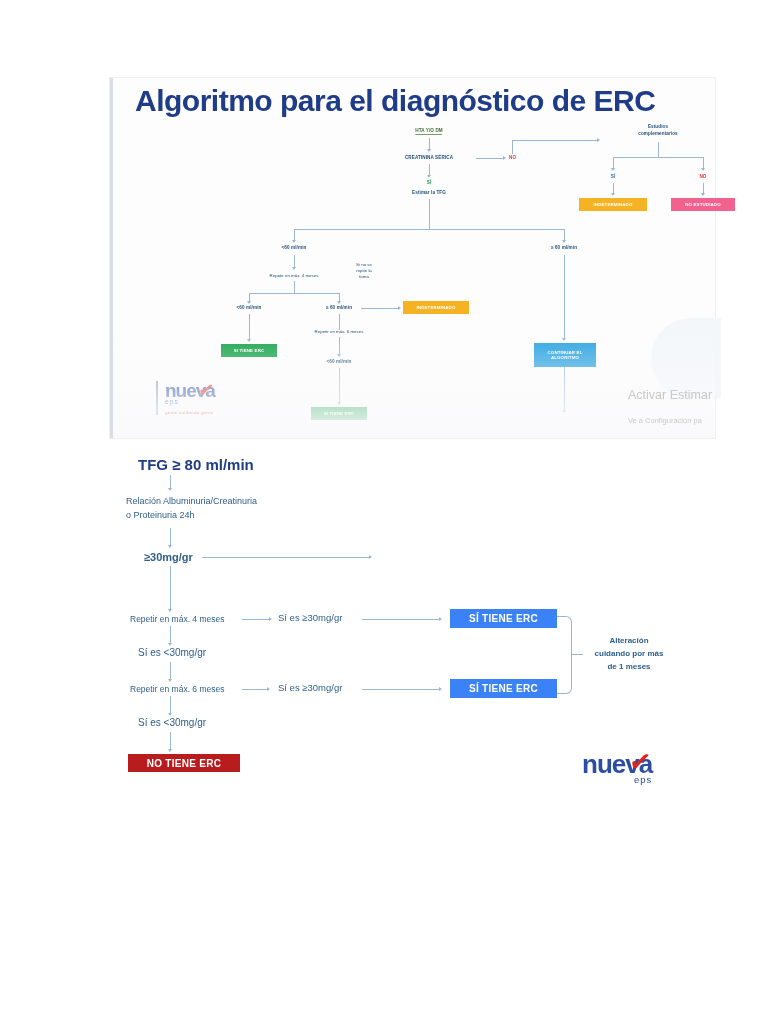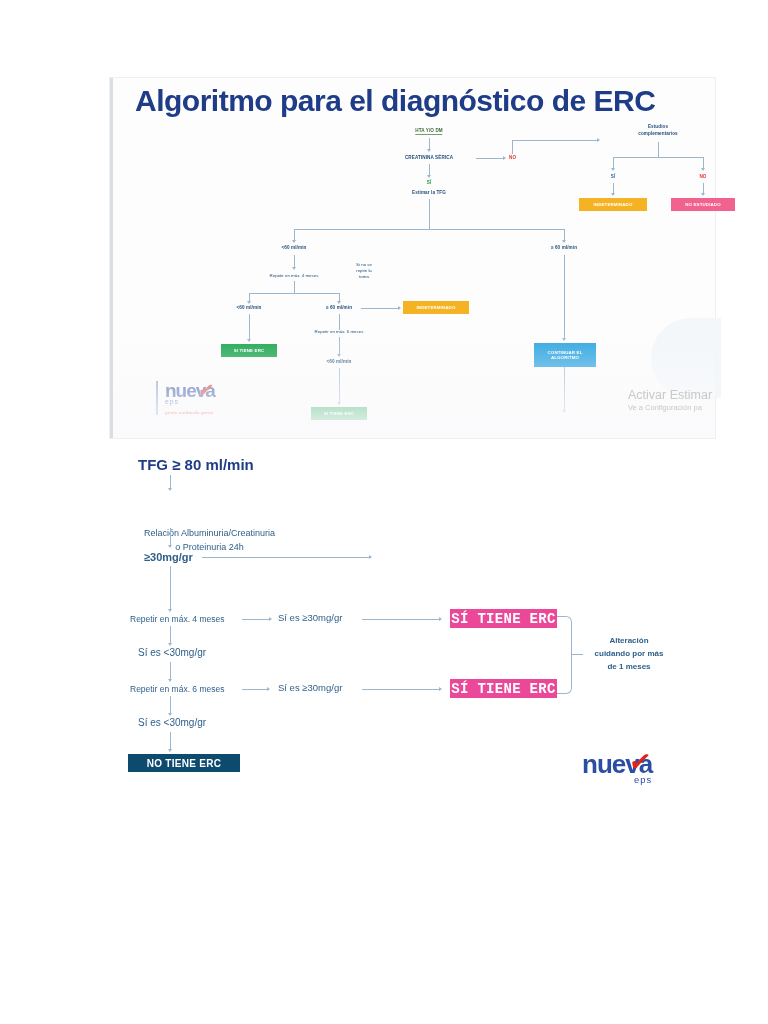--- a/index.html
+++ b/index.html
@@ -26,38 +26,38 @@
   .chip{position:absolute;display:flex;align-items:center;justify-content:center;text-align:center;
         color:#fff;font-weight:bold;line-height:1.15;}
   .chip.sm{font-size:4.4px;letter-spacing:.15px;}
 
   .deco-swoosh{position:absolute;right:-6px;top:240px;width:70px;height:80px;
         border-radius:40px 0 0 40px;background:#f2f6fa;opacity:.9;}
 
   
   #wm{position:absolute;left:628px;top:388px;color:#c9c9c9;}
   #wm .l1{font-size:12.5px;}
-  #wm .l2{font-size:7.5px;margin-top:1px;}
+  #wm .l2{font-size:7.5px;margin-top:14px;}
 
   
   .logo{position:absolute;}
   .logo .word{font-size:var(--fs);font-weight:bold;color:#2b4ea2;letter-spacing:-1px;line-height:1;position:relative;}
   .logo .eps{font-size:calc(var(--fs)*0.36);color:#2b4ea2;letter-spacing:1px;margin-top:-2px;}
   .logo .tick{position:absolute;color:#e2231a;font-weight:bold;}
   .logo .tag{color:#e2231a;font-weight:bold;}
   .logo .bar{position:absolute;left:-9px;top:0;width:1.5px;height:100%;background:#2b4ea2;opacity:.55;}
 
   
   #bot{position:absolute;left:110px;top:448px;width:602px;height:360px;}
   #bot-title{position:absolute;left:28px;top:8px;font-size:15px;font-weight:bold;color:#1f3c88;}
   .node{position:absolute;white-space:nowrap;color:#2e5f8a;font-size:9px;}
   .node.b{font-weight:bold;}
-  .gbox{position:absolute;background:#ec4899;color:#fff;font-weight:bold;font-size:14px;
-        display:flex;align-items:center;justify-content:center;letter-spacing:.3px;font-family:Liberation Mono, monospace;}
-  .nbox{position:absolute;background:#0c4a6e;color:#fff;font-weight:bold;font-size:10px;
+  .gbox{position:absolute;background:#3b82f6;color:#fff;font-weight:bold;font-size:10px;
+        display:flex;align-items:center;justify-content:center;letter-spacing:.3px;}
+  .nbox{position:absolute;background:#b91c1c;color:#fff;font-weight:bold;font-size:10px;
         display:flex;align-items:center;justify-content:center;letter-spacing:.3px;}
   #notebox{position:absolute;border:1px solid #c8cfa8;background:#fbfcf7;color:#2e5f8a;
         font-size:7.2px;line-height:1.55;text-align:center;padding:6px 8px;box-sizing:border-box;}
   .brk{position:absolute;border:1px solid #9bb7cf;border-left:0;}
 </style>
 </head>
 <body>
 
 <div id="page">
 
@@ -179,21 +179,21 @@
     <div class="l2">Ve a Configuración pa</div>
   </div>
 
   <div id="bot">
 
     <div id="bot-title">TFG ≥ 80 ml/min</div>
 
     <div class="vline" style="left:60px;top:27px;height:14px;"></div>
     <div class="arw-d" style="left:57.5px;top:40px;"></div>
 
-    <div class="node" style="left:34px;top:47px;line-height:1.55;text-align:center;margin-top:32px;">
+    <div class="node" style="left:16px;top:47px;line-height:1.55;text-align:left;">
       <div>Relación Albuminuria/Creatinuria</div>
       <div>o Proteinuria 24h</div>
     </div>
     <div class="vline" style="left:60px;top:80px;height:18px;"></div>
     <div class="arw-d" style="left:57.5px;top:97px;"></div>
 
     <div class="node b" style="left:34px;top:103px;font-size:11px;">≥30mg/gr</div>
 
     <div class="hline" style="left:92px;top:109px;width:168px;"></div>
     <div class="arw-r" style="left:259px;top:106.5px;"></div>

